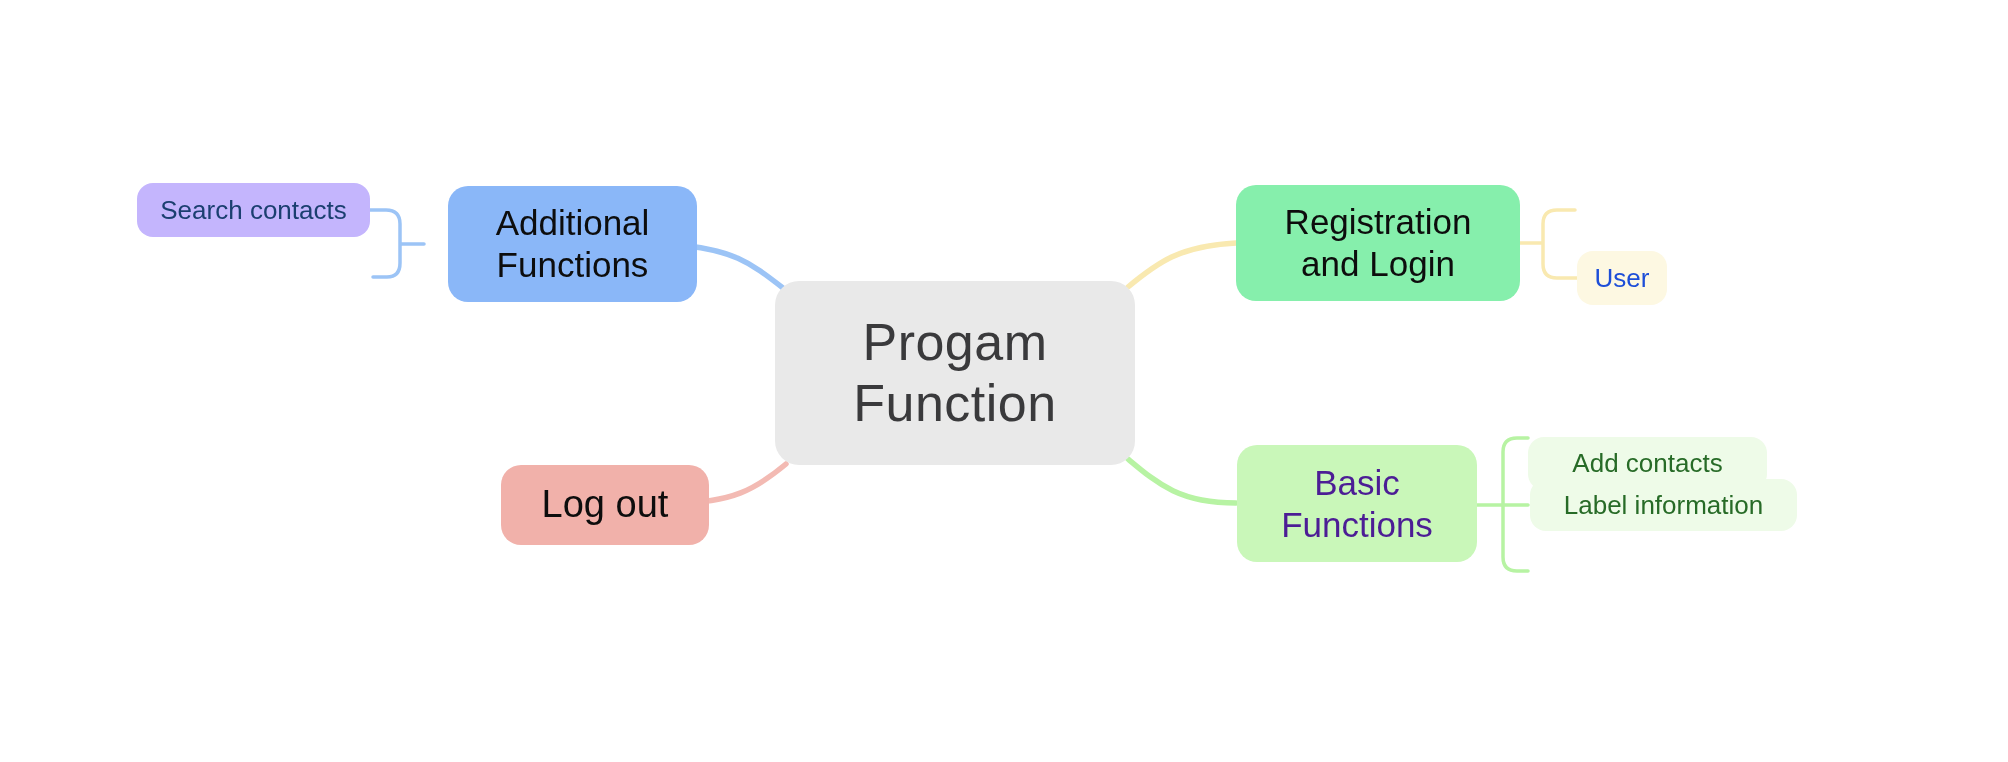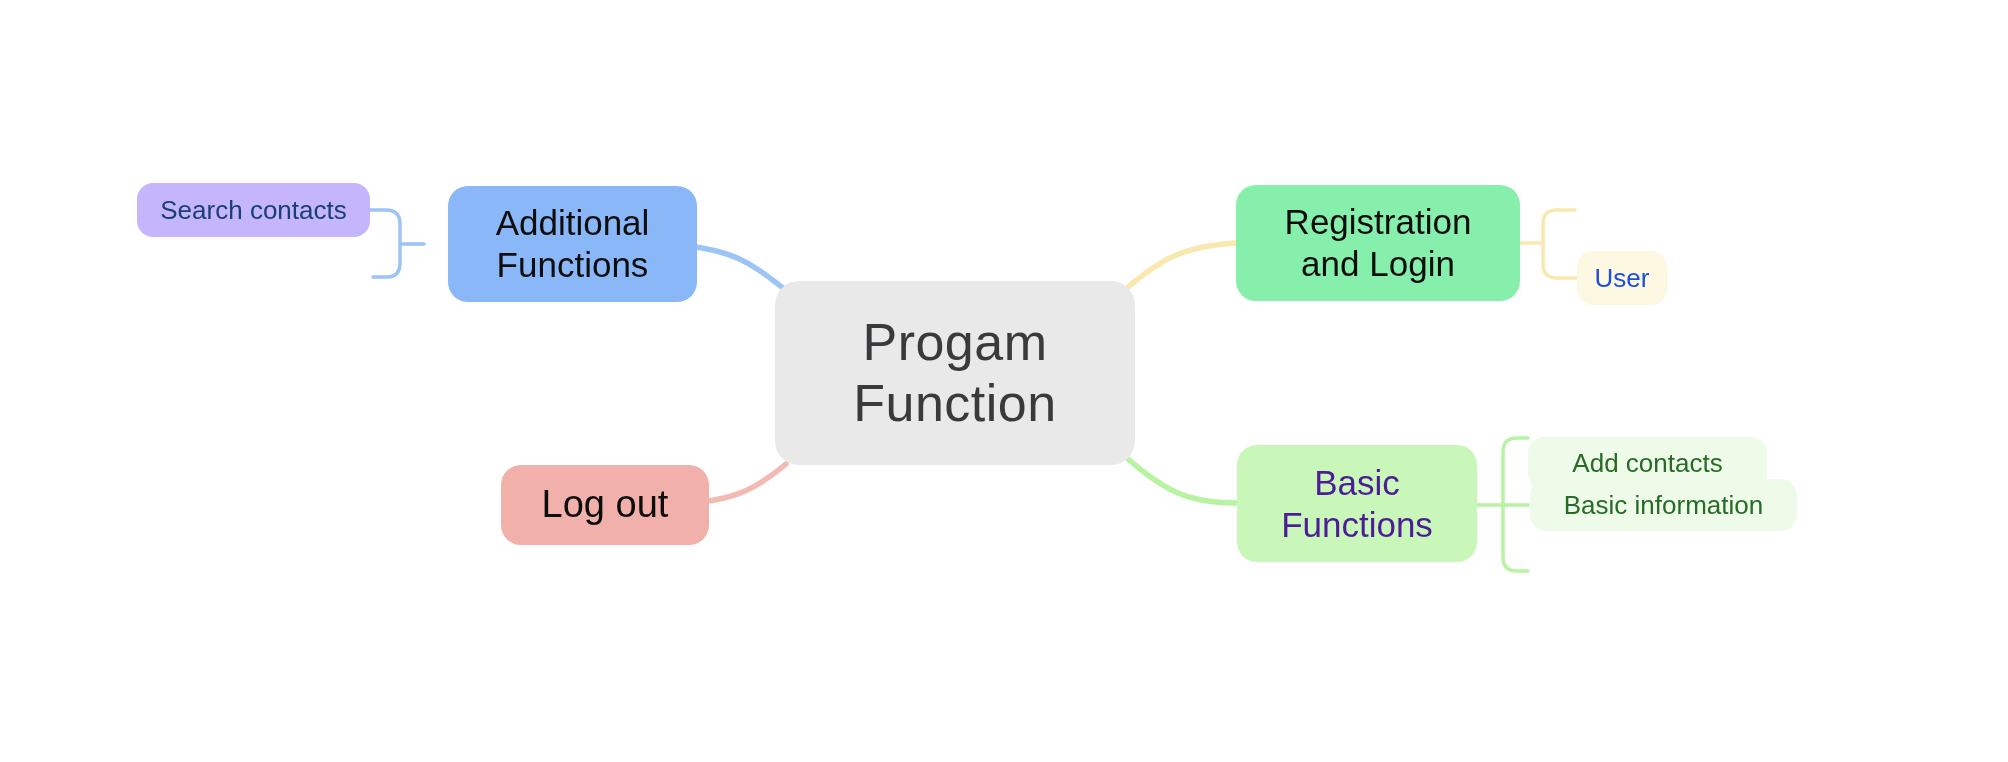--- a/index.html
+++ b/index.html
@@ -92,15 +92,15 @@
 
   <div id="n-logout" class="node node--topic" style="background-color: rgb(241, 177, 170); color: rgb(13, 13, 13);">Log out</div>
 
   <div id="n-registration" class="node node--topic" style="background-color: #86efac; color: rgb(13, 13, 13);">Registration
 and Login</div>
   <div id="n-user" class="node node--child" style="background-color: rgb(253, 248, 226); color: #1d4ed8;">User</div>
 
   <div id="n-basic" class="node node--topic" style="background-color: rgb(201, 247, 185); color: #4c1d95;">Basic
 Functions</div>
   <div id="n-addcontacts" class="node node--child" style="background-color: rgb(238, 251, 232); color: rgb(39, 107, 39);">Add contacts</div>
-  <div id="n-modifyinfo" class="node node--child" style="background-color: rgb(238, 251, 232); color: rgb(39, 107, 39);">Basic information</div>
+  <div id="n-modifyinfo" class="node node--child" style="background-color: rgb(238, 251, 232); color: rgb(39, 107, 39);">Label information</div>
 
 </div>
 
 </body></html>

